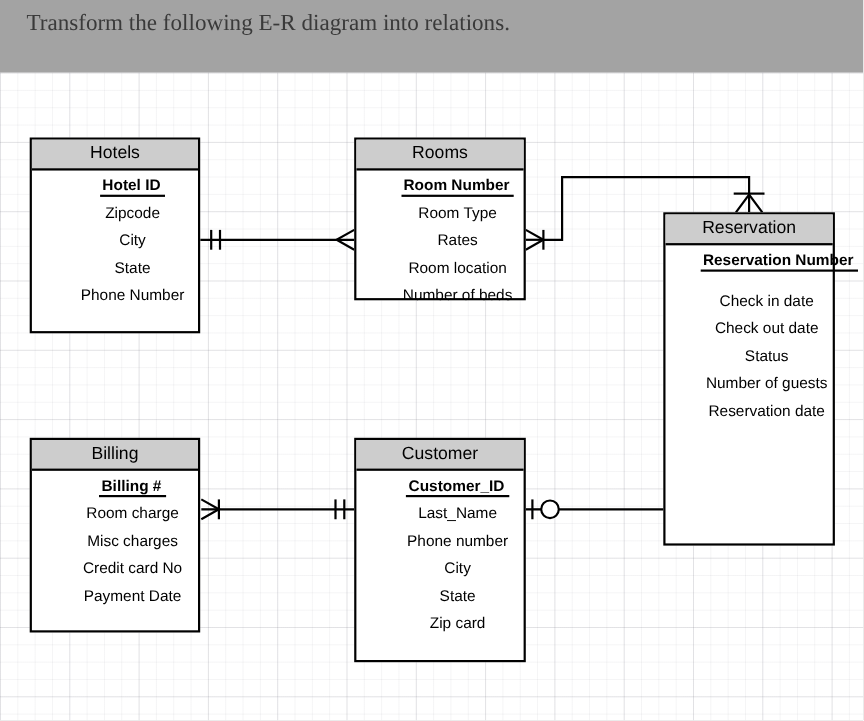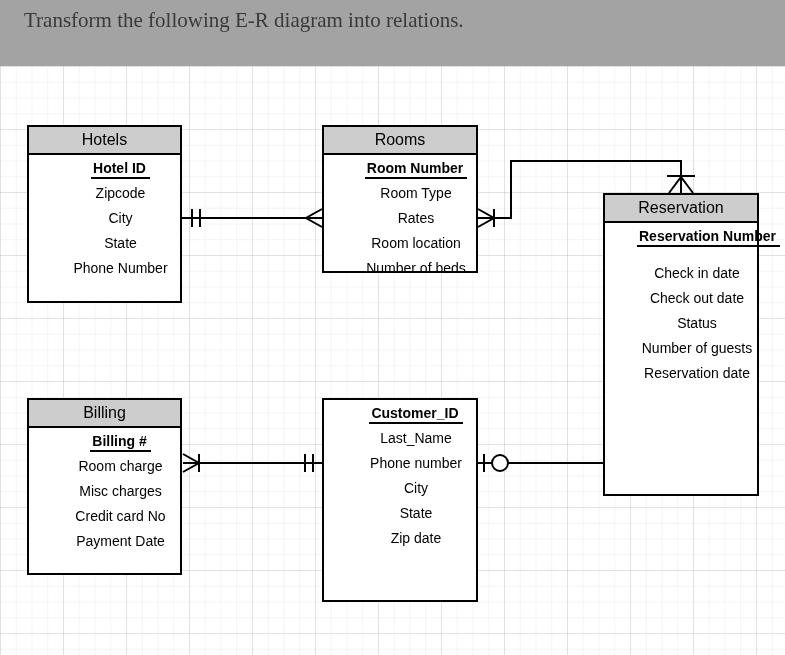--- a/index.html
+++ b/index.html
@@ -182,23 +182,24 @@
     <div class="entity-attrs">
       <div class="attr"><span class="pk">Billing #</span></div>
       <div class="attr">Room charge</div>
       <div class="attr">Misc charges</div>
       <div class="attr">Credit card No</div>
       <div class="attr">Payment Date</div>
     </div>
   </div>
 
   <div class="entity" style="left:322px; top:398px; width:156px; height:204px;">
+    <div class="entity-header">Customer</div>
     <div class="entity-attrs">
       <div class="attr"><span class="pk">Customer_ID</span></div>
       <div class="attr">Last_Name</div>
       <div class="attr">Phone number</div>
       <div class="attr">City</div>
       <div class="attr">State</div>
-      <div class="attr">Zip date</div>
+      <div class="attr">Zip card</div>
     </div>
   </div>
 
 </div>
 
 </body></html>

